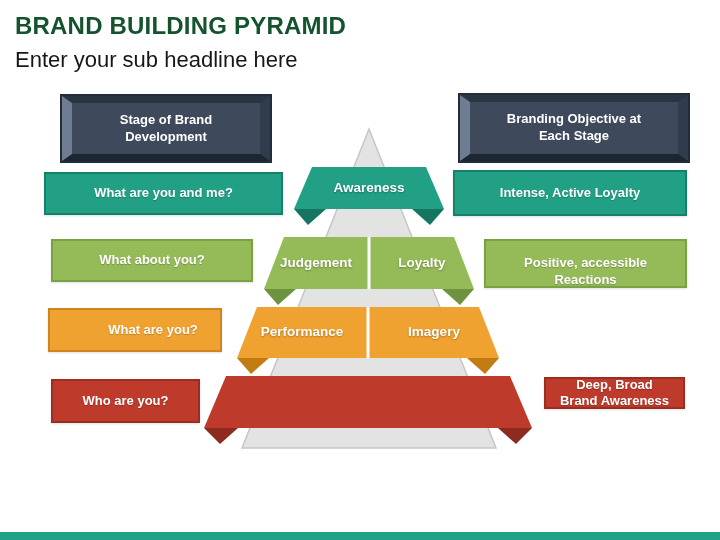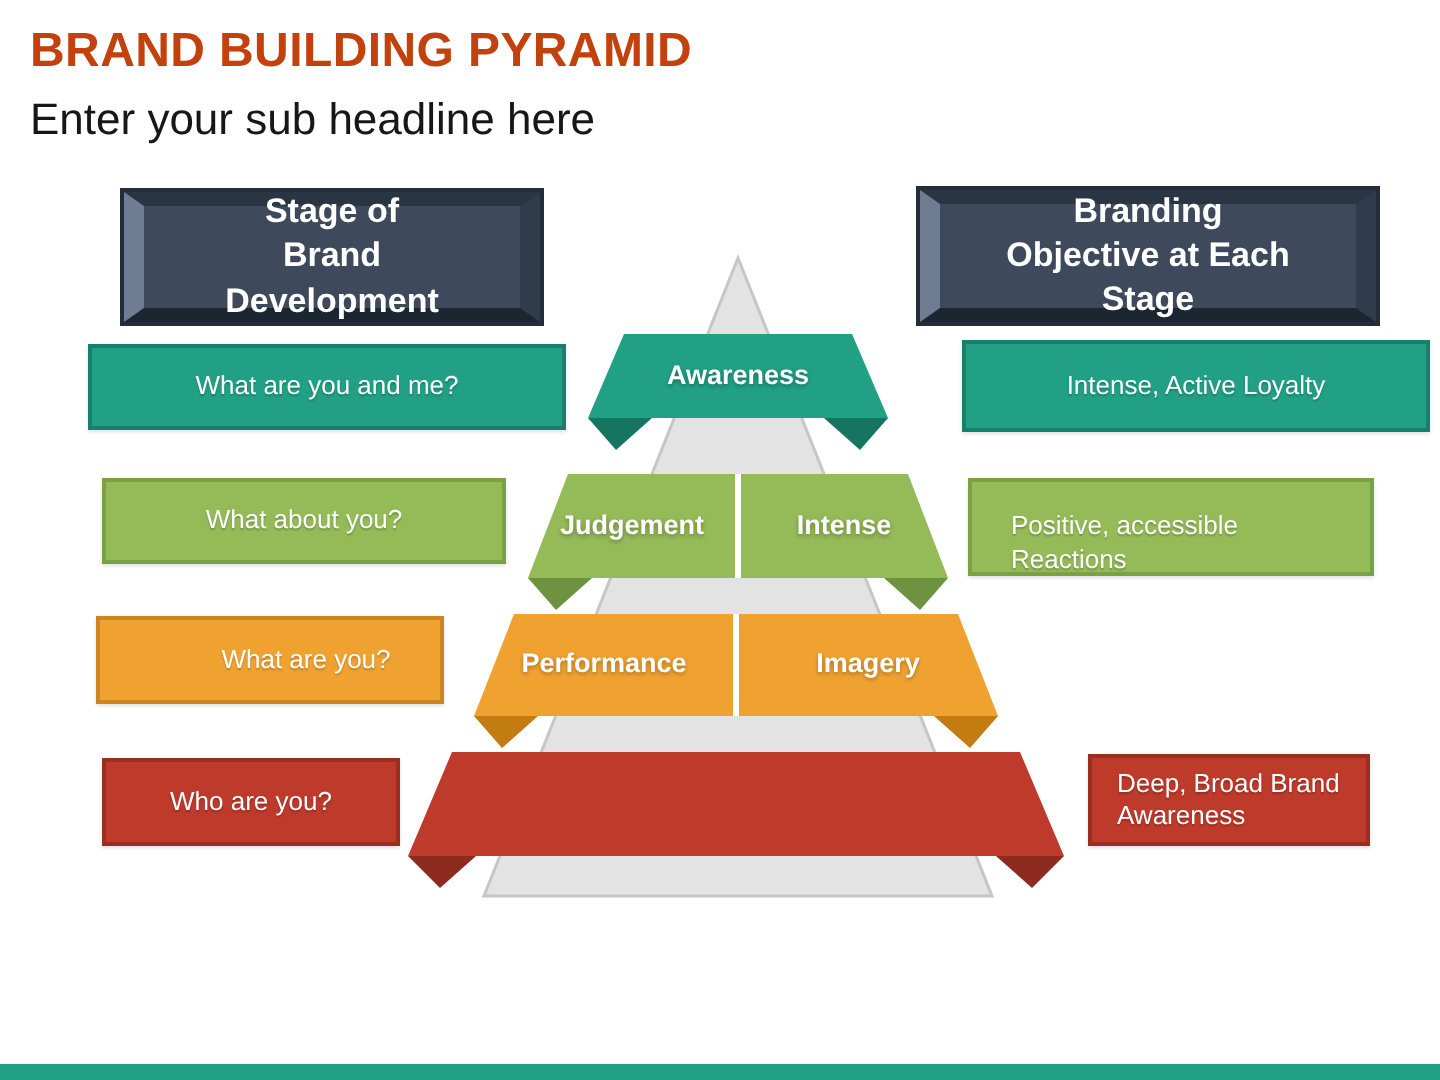--- a/index.html
+++ b/index.html
@@ -2,52 +2,52 @@
 <html><head>
 <meta charset="utf-8">
 <style>
   html,body { margin:0; padding:0; background:#ffffff; }
   .slide {
     position:relative; width:720px; height:540px; background:#ffffff;
     font-family:"Liberation Sans", sans-serif; overflow:hidden;
   }
   .abs { position:absolute; }
 
-  .title { left:15px; top:12px; font-size:24px; font-weight:700; color:#c2410c; letter-spacing:.2px; }
+  .title { left:15px; top:12px; font-size:24px; font-weight:700; color:#14532d; letter-spacing:.2px; }
   .subtitle { left:15px; top:47px; font-size:22px; color:#171717; }
 
   .header-box {
     display:flex; align-items:center; justify-content:center; text-align:center;
-    color:#ffffff; font-weight:700; font-size:17px; line-height:1.3;
+    color:#ffffff; font-weight:700; font-size:13px; line-height:1.3;
     box-sizing:border-box;
     border-left:10px solid #6F7D92; border-right:10px solid #303C4D;
     border-top:7px solid #2A3543; border-bottom:7px solid #1C2631;
     outline:2px solid #232D3A;
   }
   .header-box.hb-left  { left:62px;  top:96px; width:208px; height:65px; }
   .header-box.hb-right { left:460px; top:95px; width:228px; height:66px; }
   .hb-label-left  { max-width:120px; }
   .hb-label-right { max-width:150px; }
 
   .side-box {
-    display:flex; align-items:center; justify-content:center; text-align:left;
-    color:#ffffff; font-weight:400; font-size:13px; line-height:1.25;
+    display:flex; align-items:center; justify-content:center; text-align:center;
+    color:#ffffff; font-weight:700; font-size:13px; line-height:1.25;
     border:2px solid transparent; box-sizing:border-box;
     text-shadow:0 1px 1px rgba(0,0,0,.22);
     box-shadow:0 1px 2px rgba(0,0,0,.12);
   }
   .stage-0 { left:44px; top:172px; width:239px; height:43px; }
   .stage-1 { left:51px; top:239px; width:202px; height:43px; }
   .stage-2 { left:48px; top:308px; width:174px; height:44px;padding-left:36px; }
   .stage-3 { left:51px; top:379px; width:149px; height:44px; }
 
-  .obj-0 { left:453px; top:170px; width:234px; height:46px;margin-left:28px; }
+  .obj-0 { left:453px; top:170px; width:234px; height:46px; }
   .obj-1 { left:484px; top:239px; width:203px; height:49px; }
   .obj-2 { left:515px; top:309px; width:168px; height:45px; }
-  .obj-3 { left:544px; top:377px; width:141px; height:46px; }
+  .obj-3 { left:544px; top:377px; width:141px; height:32px; }
   .wrap-160 { max-width:160px;margin-top:16px; } .wrap-140 { max-width:140px; } .wrap-112 { max-width:112px; }
 
   .pyramid-svg { left:0; top:0; width:720px; height:540px; }
 
   .band-label {
     position:absolute; color:#ffffff; font-weight:700; font-size:13.5px;
     text-align:center; text-shadow:0 1px 2px rgba(0,0,0,.30); line-height:16px;
   }
   .lbl-resonance   { left:309px; top:180px; width:120px; }
   .lbl-judgement   { left:266px; top:255px; width:100px; }
@@ -113,18 +113,18 @@
     <polygon points="257,307 479,307 499,358 237,358" fill="#F0A231"></polygon>
     <rect x="366.5" y="307" width="3" height="51" fill="#FFFFFF"></rect>
 
     <polygon points="204,428 238,428 220,444" fill="#8E2A1E"></polygon>
     <polygon points="532,428 498,428 516,444" fill="#8E2A1E"></polygon>
     <polygon points="226,376 510,376 532,428 204,428" fill="#BE3A2B"></polygon>
   </svg>
 
   <div class="band-label lbl-resonance">Awareness</div>
   <div class="band-label lbl-judgement">Judgement</div>
-  <div class="band-label lbl-feelings">Intense</div>
+  <div class="band-label lbl-feelings">Loyalty</div>
   <div class="band-label lbl-performance">Performance</div>
   <div class="band-label lbl-imagery">Imagery</div>
 
   <div class="abs bottom-bar" style="background-color: rgb(33, 161, 134);"></div>
 </div>
 
 </body></html>

